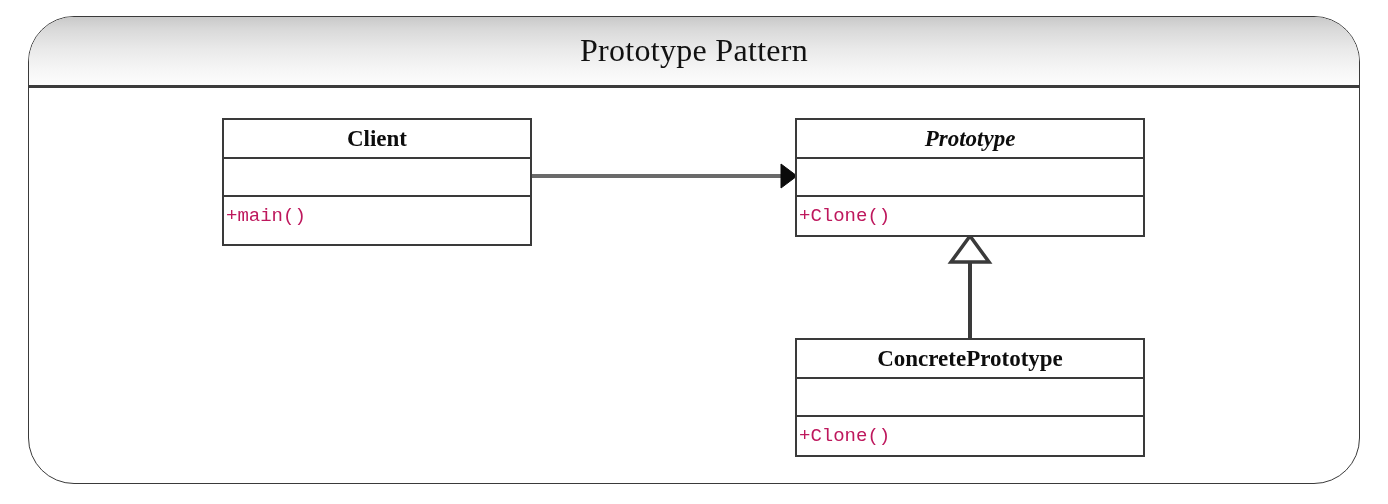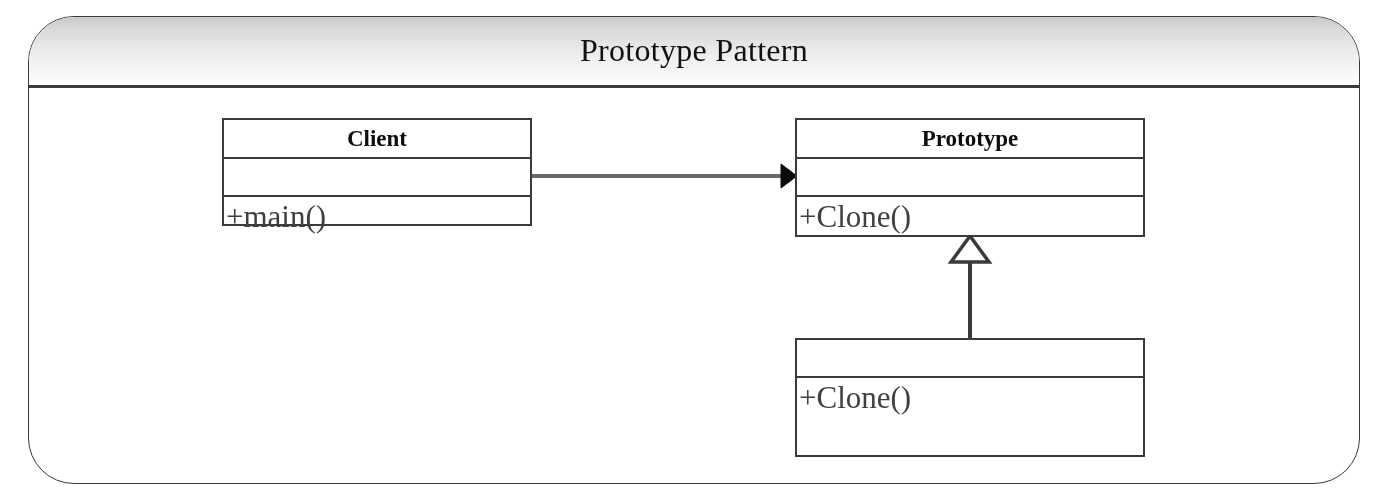--- a/index.html
+++ b/index.html
@@ -79,43 +79,45 @@
     display: flex;
     align-items: center;
     justify-content: center;
     font-size: 23px;
     font-weight: bold;
     color: #0d0d0d;
     box-sizing: border-box;
     line-height: 1;
   }
   .uml-name.abstract {
+    font-style: italic;
   }
 
   .uml-attrs {
     height: 38px;
     border-bottom: 2px solid #3a3a3a;
     box-sizing: border-box;
   }
 
   .uml-ops {
     height: 39px;
     display: flex;
     align-items: center;
     box-sizing: border-box;
     padding-left: 2px;
   }
   .uml-op {
-    font-size: 31px;
-    color: #404040;
+    font-size: 19px;
+    color: #be185d;
     line-height: 1;
+    font-family: Liberation Mono, monospace;
   }
 
   
-  #class-client        { left: 222px; top: 118px; width: 310px; height: 108px; }
+  #class-client        { left: 222px; top: 118px; width: 310px; height: 128px; }
   #class-prototype     { left: 795px; top: 118px; width: 350px; height: 119px; }
   #class-concrete      { left: 795px; top: 338px; width: 350px; height: 119px; }
 
   
   .connector-layer {
     position: absolute;
     left: 0;
     top: 0;
     width: 1388px;
     height: 504px;
@@ -157,19 +159,20 @@
 
   <div class="uml-class" id="class-prototype">
     <div class="uml-name abstract">Prototype</div>
     <div class="uml-attrs"></div>
     <div class="uml-ops">
       <span class="uml-op">+Clone()</span>
     </div>
   </div>
 
   <div class="uml-class" id="class-concrete">
+    <div class="uml-name">ConcretePrototype</div>
     <div class="uml-attrs"></div>
     <div class="uml-ops">
       <span class="uml-op">+Clone()</span>
     </div>
   </div>
 
 </div>
 
 </body></html>

